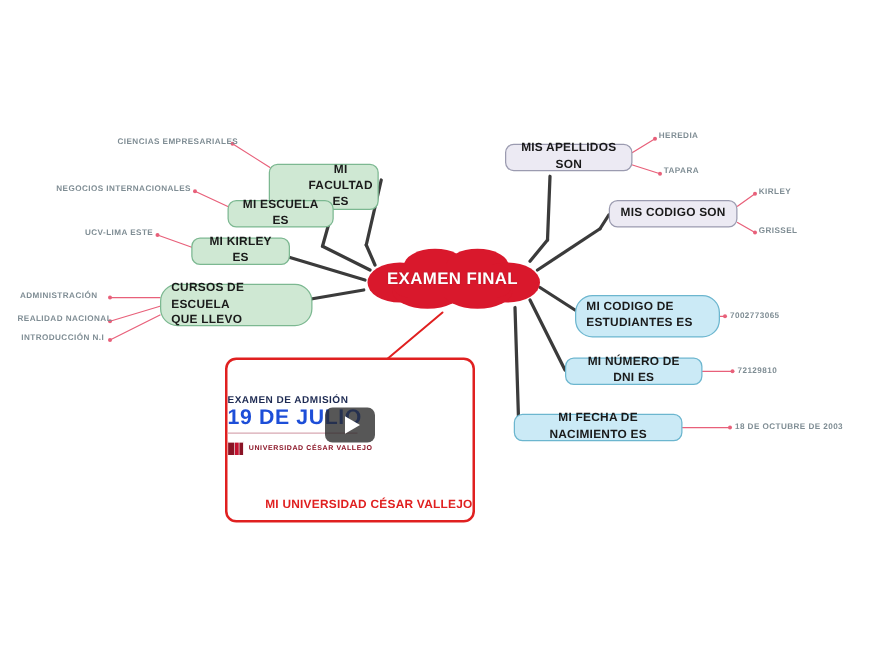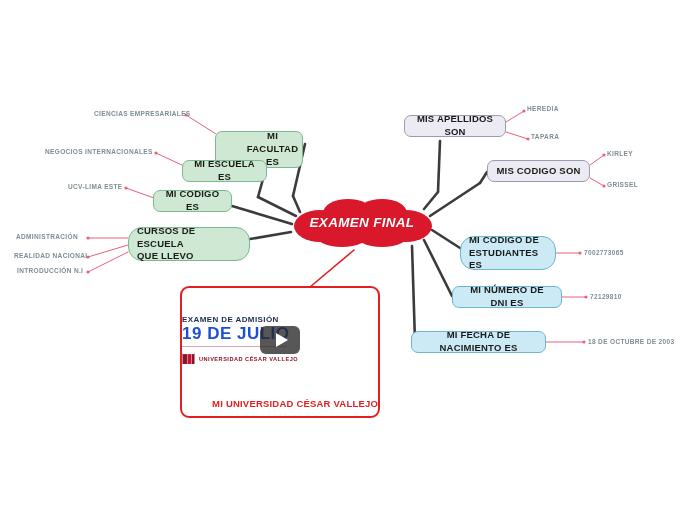--- a/index.html
+++ b/index.html
@@ -26,21 +26,20 @@
   }
 
   
   .cloud {
     position: absolute;
     left: 286px;
     top: 196px;
     width: 152px;
     height: 52px;
     z-index: 6;
-    font-style: italic;
   }
   .cloud svg { display:block; }
   .cloud-label {
     position: absolute;
     left: 0;
     top: 0;
     width: 152px;
     height: 52px;
     display: flex;
     align-items: center;
@@ -266,21 +265,21 @@
 
   <div class="node green center-text" style="left:215px;top:131px;width:88px;height:37px;padding-left:35px;">
     <span>MI FACULTAD ES</span>
   </div>
 
   <div class="node green center-text" style="left:182px;top:160px;width:85px;height:22px;">
     <span>MI ESCUELA ES</span>
   </div>
 
   <div class="node green center-text" style="left:153px;top:190px;width:79px;height:22px;">
-    <span>MI CODIGO ES</span>
+    <span>MI KIRLEY ES</span>
   </div>
 
   <div class="node green left-text" style="left:128px;top:227px;width:122px;height:34px;">
     <span>
       <span>CURSOS DE ESCUELA</span><br>
       <span>QUE LLEVO</span>
     </span>
   </div>
 
   <div class="leaf" style="left:94px;top:110px;">CIENCIAS EMPRESARIALES</div>
@@ -296,21 +295,21 @@
 
   <div class="node lav center-text" style="left:487px;top:160px;width:103px;height:22px;">
     <span>MIS CODIGO SON</span>
   </div>
 
   <div class="leaf" style="left:527px;top:105px;">HEREDIA</div>
   <div class="leaf" style="left:531px;top:133px;">TAPARA</div>
   <div class="leaf" style="left:607px;top:150px;">KIRLEY</div>
   <div class="leaf" style="left:607px;top:181px;">GRISSEL</div>
 
-  <div class="node blue left-text" style="left:460px;top:236px;width:96px;height:34px;">
+  <div class="node blue left-text" style="left:460px;top:236px;width:116px;height:34px;">
     <span>
       <span>MI CODIGO DE</span><br>
       <span>ESTUDIANTES ES</span>
     </span>
   </div>
 
   <div class="node blue center-text" style="left:452px;top:286px;width:110px;height:22px;">
     <span>MI NÚMERO DE DNI ES</span>
   </div>
 

